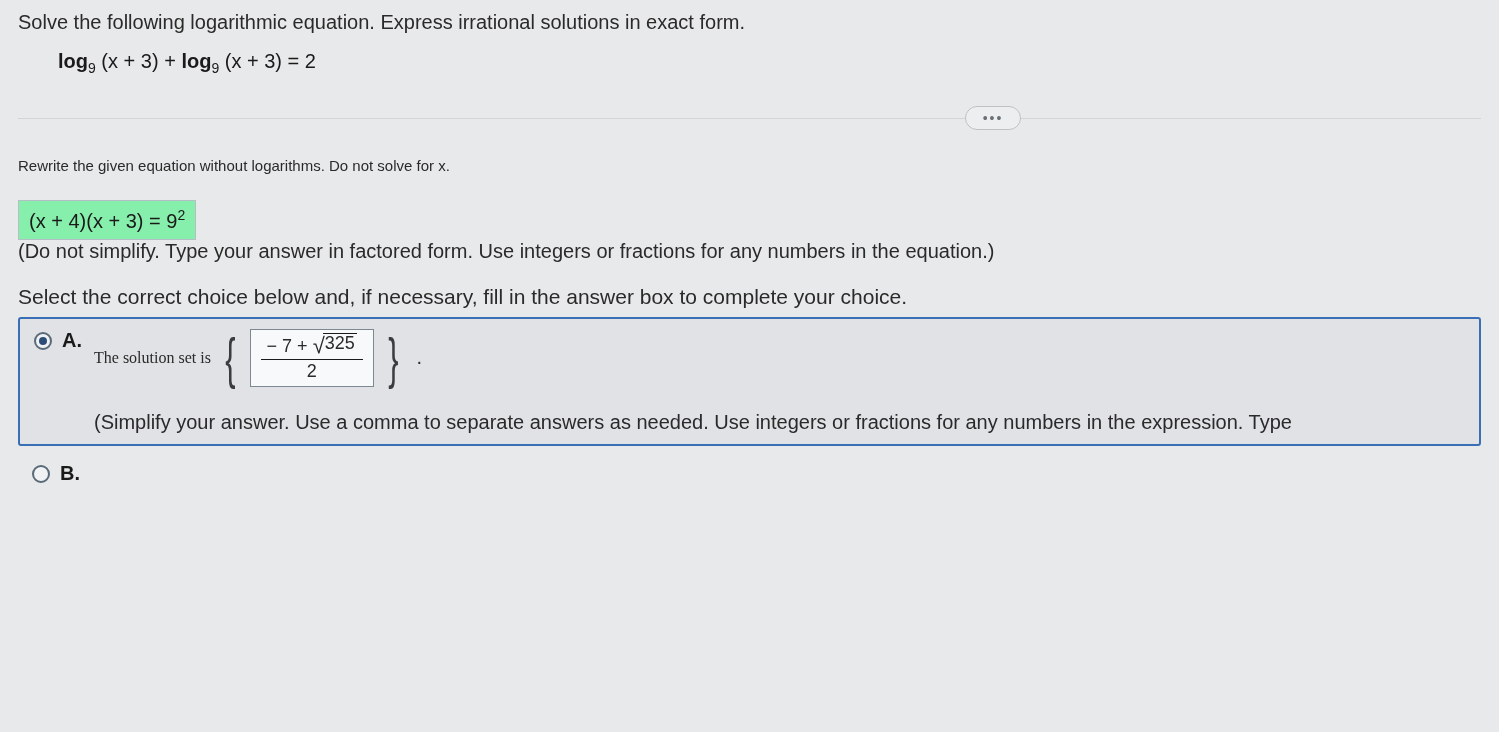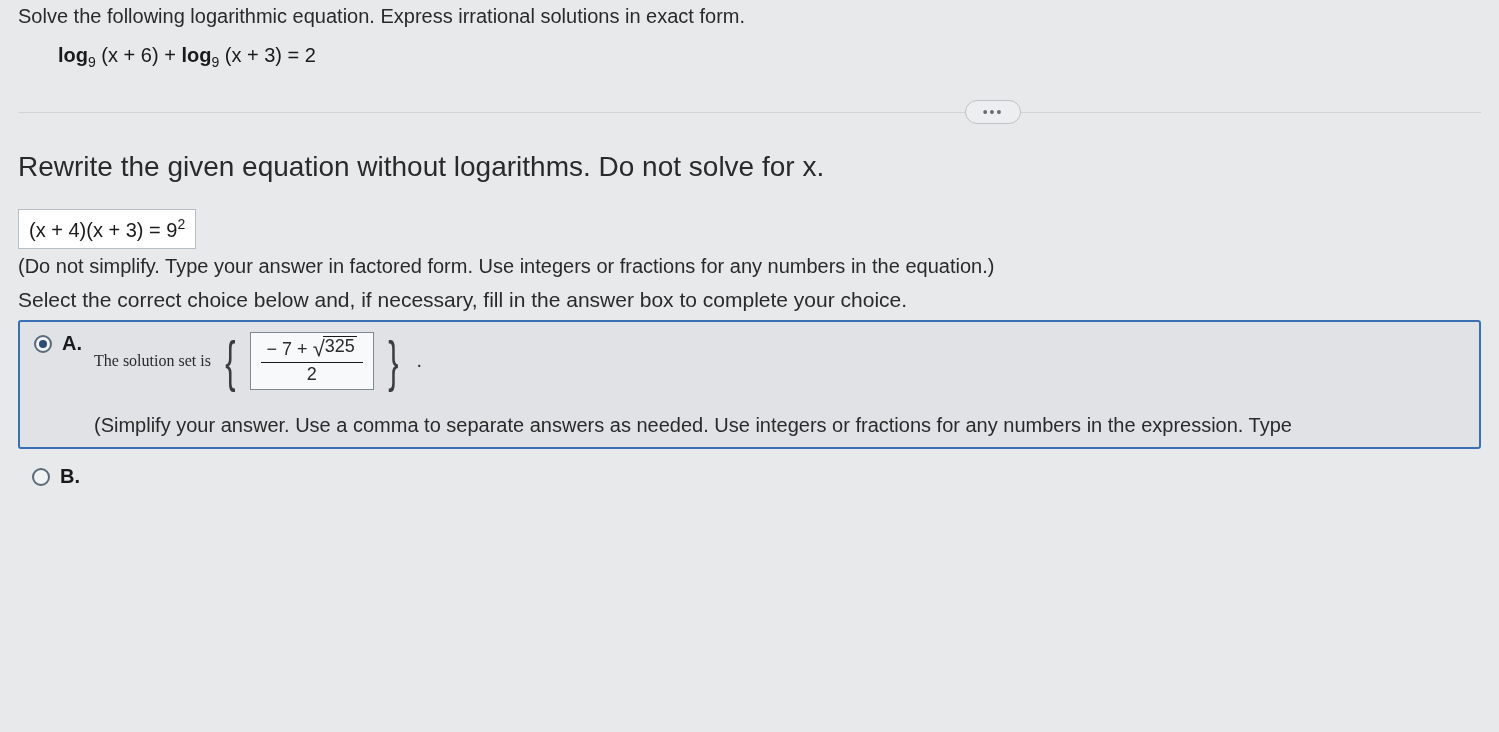--- a/index.html
+++ b/index.html
@@ -15,21 +15,21 @@
       width: 1499px;
       height: 732px;
       overflow: hidden;
     }
     .page {
       padding: 0 18px;
     }
     .problem-statement {
       font-size: 20px;
       color: #2a2a2a;
-      padding-top: 2px;
+      padding-top: 8px;
       line-height: 1.4;
     }
     .equation {
       font-size: 20px;
       color: #1a1a1a;
       padding: 14px 0 14px 40px;
     }
     .equation .log {
       font-weight: bold;
     }
@@ -54,40 +54,40 @@
       background: #eceeef;
       color: #6a6f74;
       display: flex;
       align-items: center;
       justify-content: center;
       font-size: 14px;
       letter-spacing: 2px;
       cursor: pointer;
     }
     .instruction {
-      font-size: 28px;
+      font-size: 15px;
       color: #2a2a2a;
       margin: 18px 0 26px 0;
     }
     .answer-box {
       display: inline-block;
-      background: #ffffff;
+      background: #86efac;
       border: 1px solid #b5bec6;
       padding: 6px 10px;
       font-size: 20px;
       color: #1a1a1a;
-      margin-bottom: 6px;
+      margin-bottom: 0;
     }
     .answer-box sup {
       font-size: 14px;
     }
     .hint {
       font-size: 20px;
       color: #2a2a2a;
-      margin-bottom: 10px;
+      margin-bottom: 22px;
     }
     .select-instruction {
       font-size: 21px;
       color: #2a2a2a;
       margin-bottom: 8px;
     }
     .choice-container {
       border: 2px solid #3b6fb5;
       border-radius: 3px;
       padding: 10px 14px 10px 14px;
@@ -202,21 +202,21 @@
     }
   </style>
 </head>
 <body>
 
 <div class="page">
   <div class="problem-statement">Solve the following logarithmic equation. Express irrational solutions in exact form.</div>
 
   <div class="equation">
     <span class="log">log</span><sub>9</sub>
-    <span>(x + 6) + </span>
+    <span>(x + 3) + </span>
     <span class="log">log</span><sub>9</sub>
     <span>(x + 3) = 2</span>
   </div>
 
   <div class="divider-row">
     <div class="divider-dots">•••</div>
   </div>
 
   <div class="instruction">Rewrite the given equation without logarithms. Do not solve for x.</div>
 

